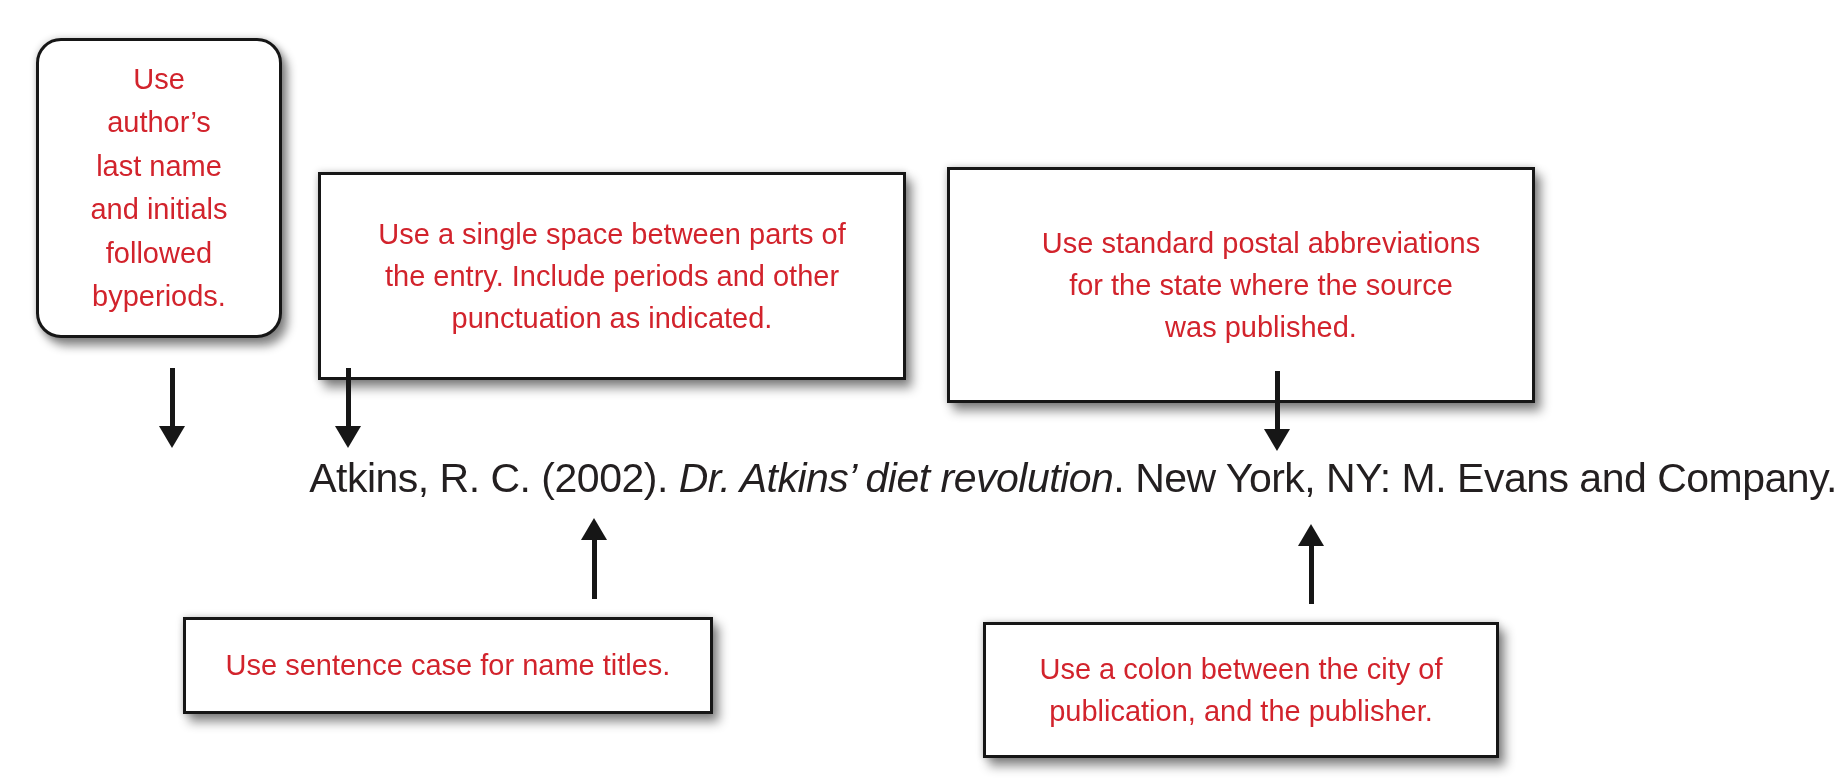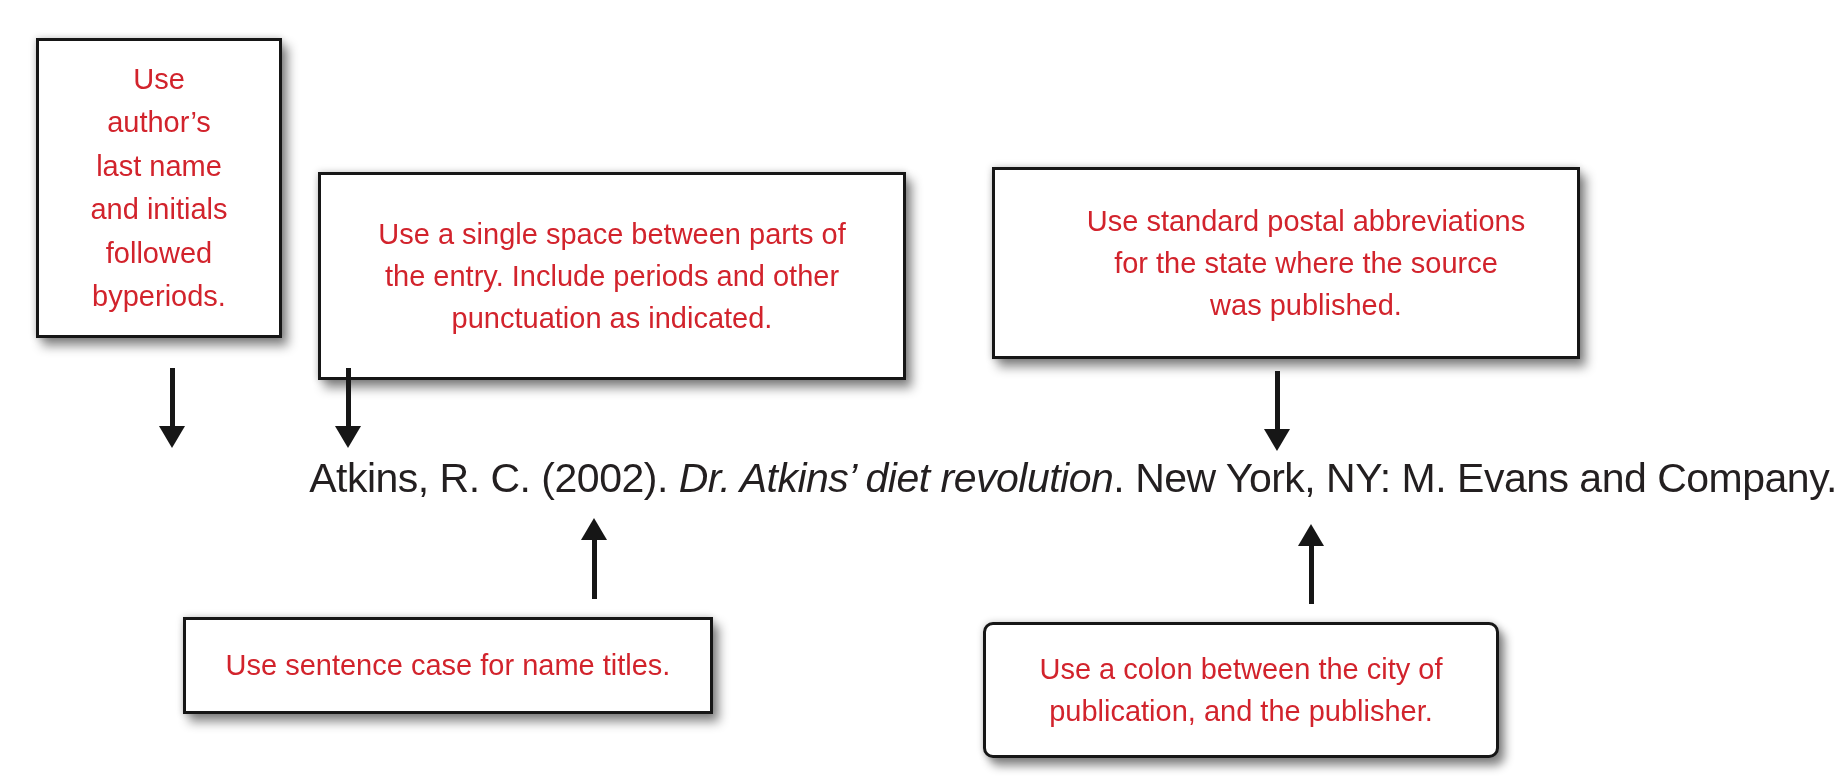--- a/index.html
+++ b/index.html
@@ -27,25 +27,25 @@
     text-align:center;
     box-sizing:border-box;
     color:var(--red);
     font-size:29px;
     line-height:1.45;
   }
   .note-box .note-text{
     white-space:pre-line;
     padding:6px 14px;
   }
-  .box-author{left:36px;top:38px;width:246px;height:300px;line-height:1.5;}
+  .box-author{left:36px;top:38px;width:246px;height:300px;line-height:1.5;border-radius:25px;}
   .box-spacing{left:318px;top:172px;width:588px;height:208px;}
-  .box-postal{left:992px;top:167px;width:588px;height:192px;padding-left:40px;}
+  .box-postal{left:947px;top:167px;width:588px;height:236px;padding-left:40px;}
   .box-sentence{left:183px;top:617px;width:530px;height:97px;}
-  .box-colon{left:983px;top:622px;width:516px;height:136px;border-radius:10px;}
+  .box-colon{left:983px;top:622px;width:516px;height:136px;}
 
   .citation{
     position:absolute;
     left:60px;
     right:0;
     top:450px;
     text-align:right;
     color:var(--ink);
     font-size:41px;
     letter-spacing:-0.5px;

